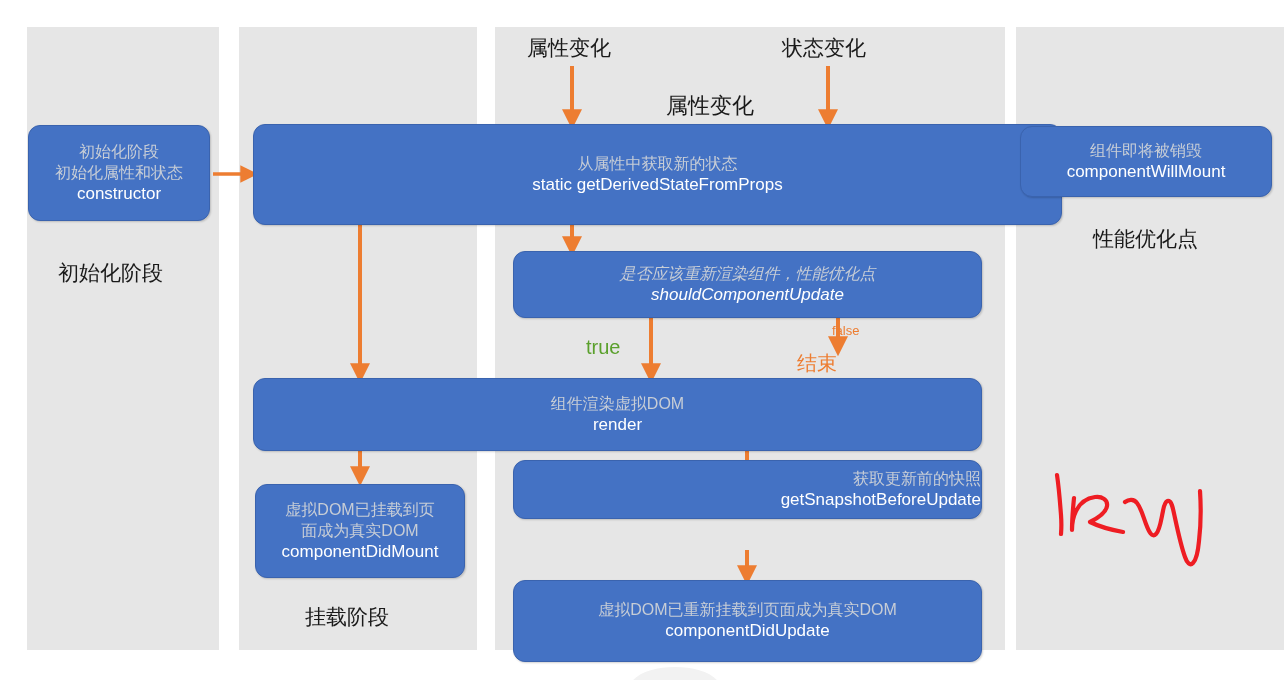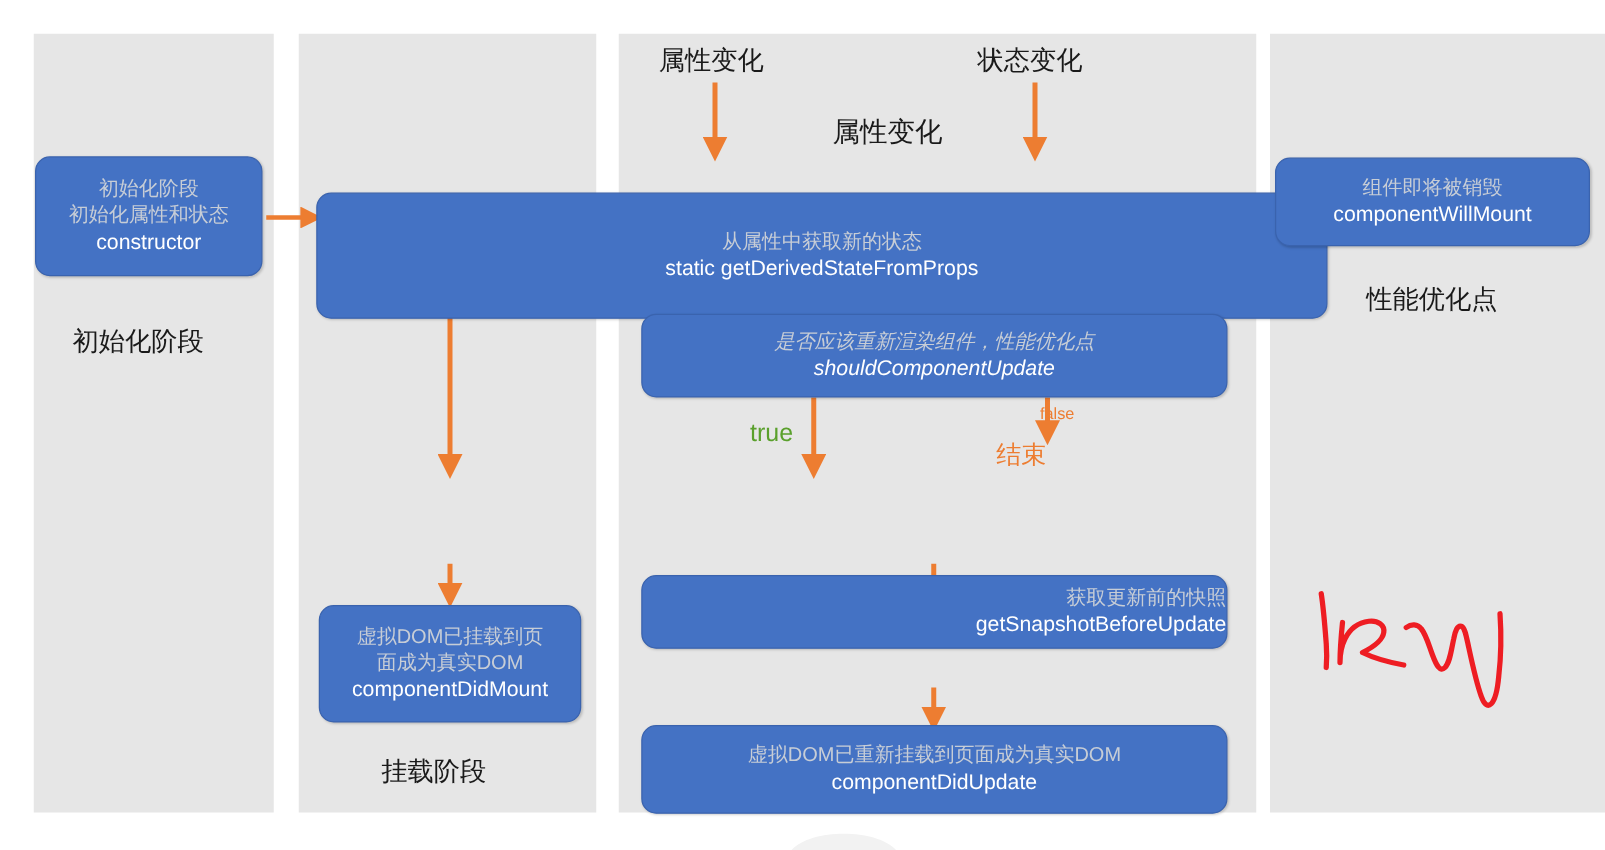--- a/index.html
+++ b/index.html
@@ -141,53 +141,57 @@
   <div class="label trigger-label" style="left:782px; top:34px;">状态变化</div>
 
   <div class="label phase-label" style="left:666px; top:91px;">属性变化</div>
 
   <div class="node" style="left:28px; top:125px; width:182px; height:96px;">
     <div class="cn">初始化阶段
 初始化属性和状态</div>
     <div class="en">constructor</div>
   </div>
 
-  <div class="node" style="left:253px; top:124px; width:809px; height:101px;margin-top:30px;">
+  <div class="node" style="left:253px; top:124px; width:809px; height:101px;">
     <div class="cn">从属性中获取新的状态</div>
     <div class="en">static getDerivedStateFromProps</div>
   </div>
 
   <div class="node" style="left:513px; top:251px; width:469px; height:67px;font-style:italic;">
     <div class="cn">是否应该重新渲染组件，性能优化点</div>
     <div class="en">shouldComponentUpdate</div>
   </div>
 
+  <div class="node" style="left:253px; top:378px; width:729px; height:73px;">
+    <div class="cn">组件渲染虚拟DOM</div>
+    <div class="en">render</div>
+  </div>
 
   <div class="node" style="left:255px; top:484px; width:210px; height:94px;">
     <div class="cn">虚拟DOM已挂载到页
 面成为真实DOM</div>
     <div class="en">componentDidMount</div>
   </div>
 
   <div class="node" style="left:513px; top:460px; width:469px; height:59px;align-items:flex-end;">
     <div class="cn">获取更新前的快照</div>
     <div class="en">getSnapshotBeforeUpdate</div>
   </div>
 
-  <div class="node" style="left:513px; top:580px; width:469px; height:71px;">
+  <div class="node" style="left:513px; top:580px; width:469px; height:82px;">
     <div class="cn">虚拟DOM已重新挂载到页面成为真实DOM</div>
     <div class="en">componentDidUpdate</div>
   </div>
 
   <div class="node" style="left:1020px; top:126px; width:252px; height:71px;">
     <div class="cn">组件即将被销毁</div>
     <div class="en">componentWillMount</div>
   </div>
 
-  <div class="label branch-true" style="left:586px; top:336px;margin-left:14px;">true</div>
+  <div class="label branch-true" style="left:586px; top:336px;">true</div>
   <div class="label branch-false" style="left:832px; top:323px;">false</div>
   <div class="label branch-end" style="left:797px; top:350px;text-align:right;">结束</div>
 
   <div class="label stage-title" style="left:58px; top:259px;">初始化阶段</div>
   <div class="label stage-title" style="left:305px; top:603px;">挂载阶段</div>
   <div class="label stage-title" style="left:1093px; top:225px;">性能优化点</div>
 
   <svg id="scribble" viewBox="0 0 230 170" xmlns="http://www.w3.org/2000/svg">
     <g fill="none" stroke="#ee1d23" stroke-width="4.2" stroke-linecap="round" stroke-linejoin="round">
       <path d="M27,35 C29,48 30,62 31,75 C31.5,82 31.5,88 31,94"></path>

